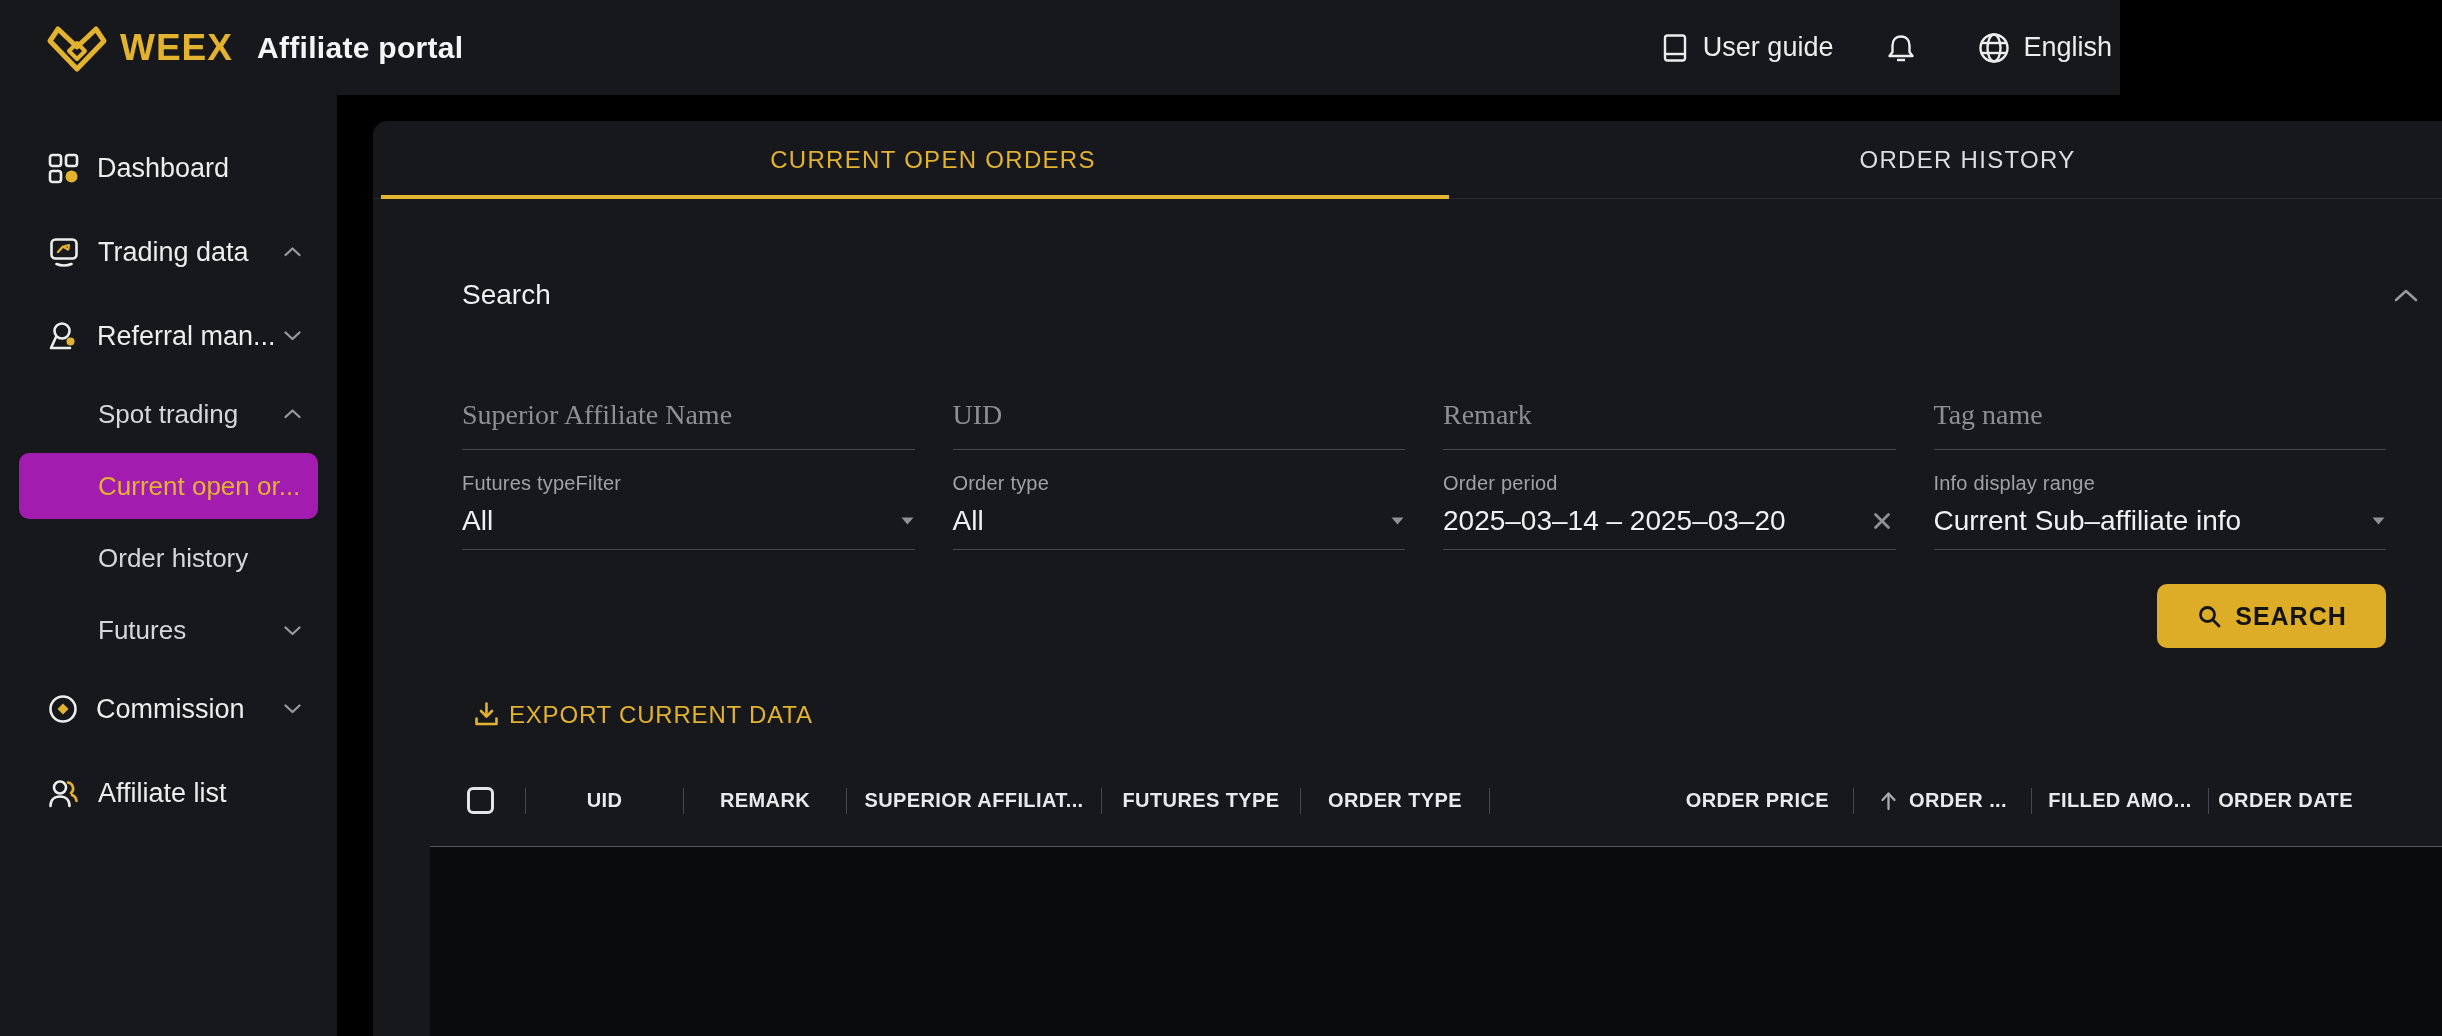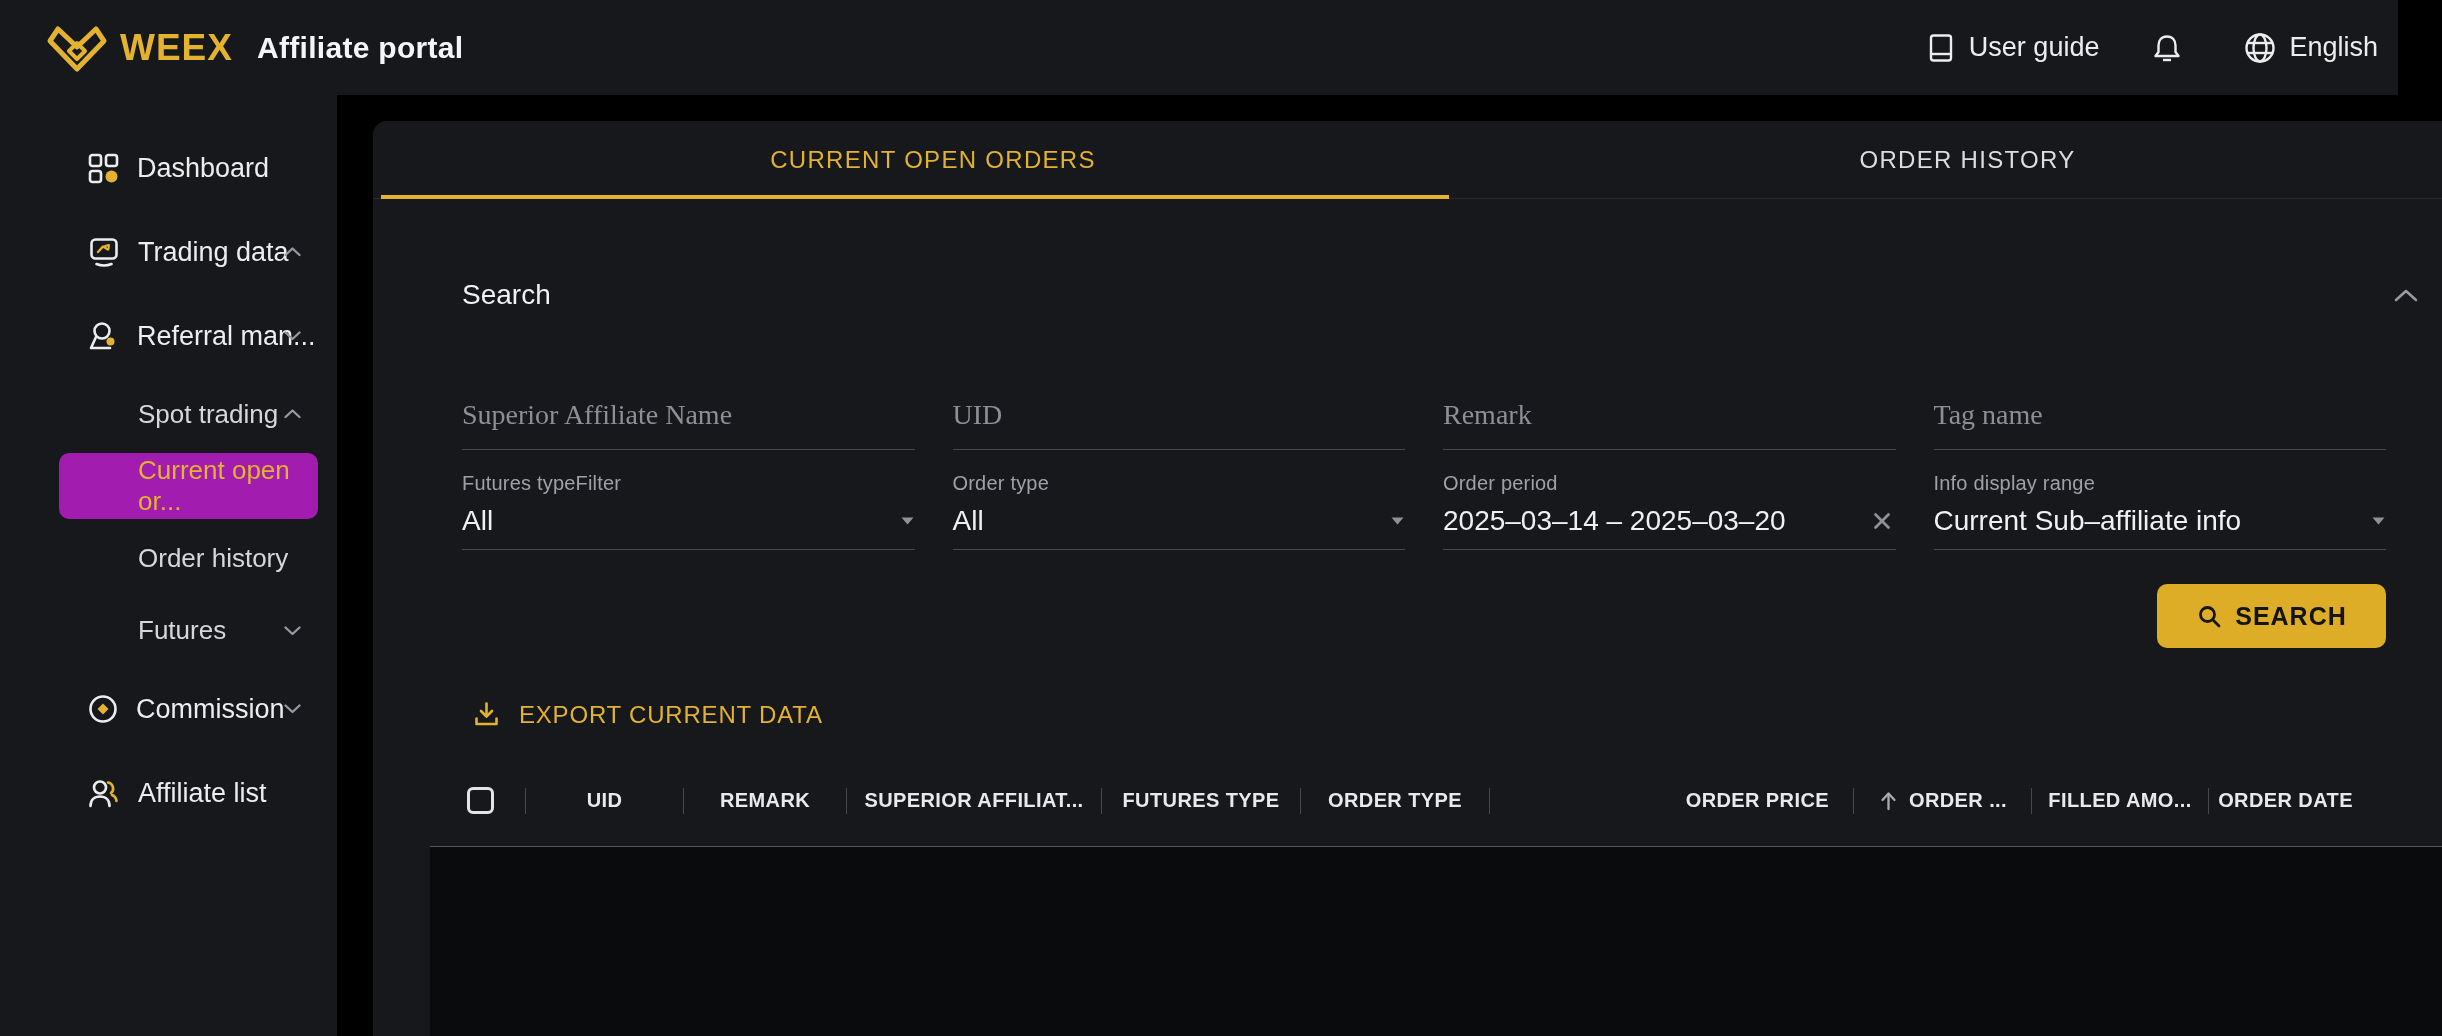--- a/index.html
+++ b/index.html
@@ -1,33 +1,33 @@
 <!DOCTYPE html>
 <html><head>
 <meta charset="utf-8">
 <style>
   * { margin:0; padding:0; box-sizing:border-box; }
   html,body { width:2442px; height:1036px; background:#000; overflow:hidden;
               font-family:"Liberation Sans", sans-serif; }
 
   
-  .header { position:absolute; top:0; left:0; width:2398px; height:95px;
+  .header { position:absolute; top:0; left:0; width:2120px; height:95px;
             background:#17181c; display:flex; align-items:center;
-            padding:0 20px 0 46px; z-index:5; }
+            padding:0 8px 0 46px; z-index:5; }
   .logo-wrap { display:flex; align-items:center; }
   .brand { color:#e3b22e; font-size:37px; font-weight:800; letter-spacing:1px; margin-left:12px; }
   .portal-title { color:#f4f5f6; font-size:30px; font-weight:700; margin-left:24px; letter-spacing:.3px; }
   .header-right { margin-left:auto; display:flex; align-items:center; color:#eceded; font-size:27px; }
   .hr-item { display:flex; align-items:center; cursor:pointer; }
   .hr-label { margin-left:12px; }
   .gap56 { width:52px; } .gap62 { width:60px; }
 
   
   .sidebar { position:absolute; top:95px; left:0; bottom:0; width:337px;
-             background:#17181c; padding-top:31px; z-index:4;padding-left:40px; }
+             background:#17181c; padding-top:31px; z-index:4; }
   .s-item { height:84px; display:flex; align-items:center; padding-left:48px;
             position:relative; color:#eceded; font-size:27px; cursor:pointer; }
   .s-item .lbl { margin-left:18px; }
   .s-sub { height:72px; display:flex; align-items:center; padding-left:98px;
            position:relative; color:#d6d7d9; font-size:26px; cursor:pointer; }
   .s-active { height:66px; margin:3px 19px; border-radius:10px; background:#a21caf;
               display:flex; align-items:center; padding-left:79px;
               color:#e3b22e; font-size:26px; cursor:pointer; }
   .chev { position:absolute; right:36px; display:flex; }
 
@@ -64,21 +64,21 @@
 
   .btn-row { margin-top:34px; display:flex; justify-content:flex-end; }
   .search-btn { width:229px; height:64px; border-radius:10px; background:#ddad27;
                 border:none; display:flex; align-items:center; justify-content:center;
                 gap:12px; font-size:25px; font-weight:700; color:#141414;
                 letter-spacing:1px; cursor:pointer; font-family:inherit; }
 
   
   .table-section { margin-left:57px; flex:1; display:flex; flex-direction:column; min-height:0; }
   .export-row { margin-top:52px; margin-left:42px; display:flex; align-items:center;
-                gap:18px; color:#e3b22e; font-size:24px; letter-spacing:.8px;
+                gap:8px; color:#e3b22e; font-size:24px; letter-spacing:.8px;
                 cursor:pointer; width:fit-content; }
   .thead { margin-top:26px; height:92px; flex:0 0 auto; display:flex; align-items:center;
            border-bottom:1px solid #55575c; color:#e8e9eb; font-size:20px;
            font-weight:700; letter-spacing:.4px; }
   .checkbox { width:27px; height:27px; border:3px solid #e3e4e6; border-radius:6px;
               margin-left:37px; flex:0 0 auto; cursor:pointer; background:transparent; }
   .vsep { width:1px; height:26px; background:#46484d; flex:0 0 auto; }
   .sep-after-check { margin-left:31px; }
   .th { display:flex; align-items:center; justify-content:center; text-align:center;
         flex:0 0 auto; cursor:pointer; }

